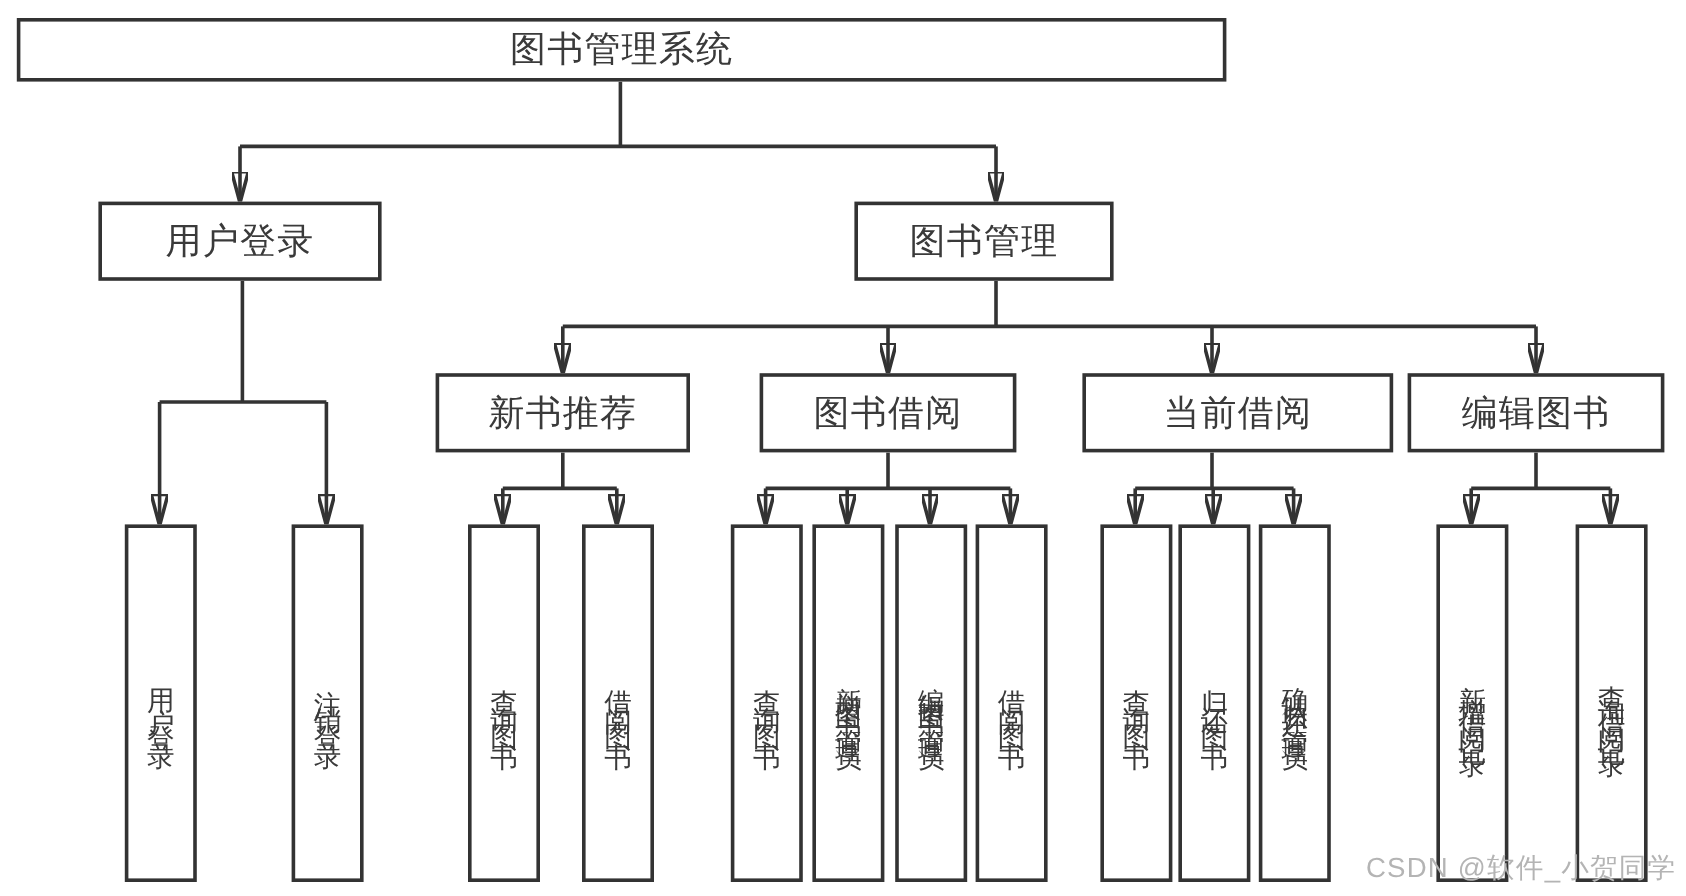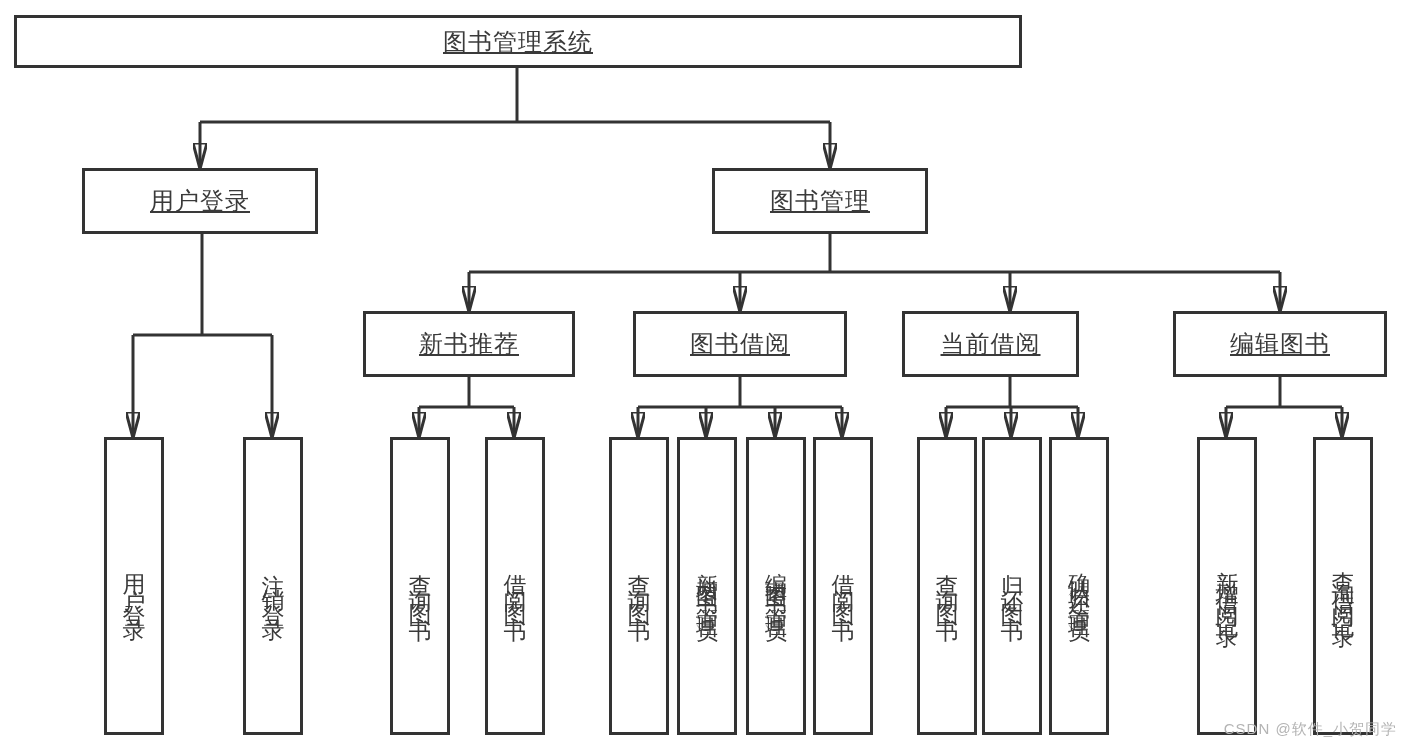--- a/index.html
+++ b/index.html
@@ -34,25 +34,24 @@
     position: absolute;
     box-sizing: border-box;
     border: 3px solid var(--line, #333333);
     background: var(--box-bg, #ffffff);
     display: flex;
     align-items: center;
     justify-content: center;
     color: var(--text, #3a3a3a);
   }
   .hlabel {
-    font-size: 24px;
+    font-size: 30px;
     font-weight: 500;
     letter-spacing: 1px;
     white-space: nowrap;
-    text-decoration: underline;
   }
   .leaf {
     width: 60px;
     height: 298px;
     top: 437px;
   }
   .vtext {
     writing-mode: vertical-rl;
     text-orientation: mixed;
     font-size: 23px;
@@ -60,21 +59,21 @@
     line-height: 1;
     white-space: nowrap;
   }
   .sp4 { letter-spacing: 15px; }
   .sp6 { letter-spacing: 11px; }
   .sp9 { letter-spacing: 7px; font-size: 22px; }
   .watermark {
     position: absolute;
     right: 8px;
     bottom: 8px;
-    font-size: 15px;
+    font-size: 23px;
     letter-spacing: 1px;
     color: var(--watermark, #b4b4b4);
     white-space: nowrap;
     z-index: 5;
   }
 </style>
 </head>
 <body>
 
 <div class="canvas">
@@ -137,21 +136,21 @@
   <div class="node" style="left:712px; top:168px; width:216px; height:66px;">
     <span class="hlabel">图书管理</span>
   </div>
 
   <div class="node" style="left:633px; top:311px; width:214px; height:66px;">
     <span class="hlabel">图书借阅</span>
   </div>
   <div class="node" style="left:363px; top:311px; width:212px; height:66px;">
     <span class="hlabel">新书推荐</span>
   </div>
-  <div class="node" style="left:902px; top:311px; width:177px; height:66px;">
+  <div class="node" style="left:902px; top:311px; width:259px; height:66px;">
     <span class="hlabel">当前借阅</span>
   </div>
   <div class="node" style="left:1173px; top:311px; width:214px; height:66px;">
     <span class="hlabel">编辑图书</span>
   </div>
 
   <div class="node leaf" style="left:104px;">
     <span class="vtext sp4">用户登录</span>
   </div>
   <div class="node leaf" style="left:243px;">

